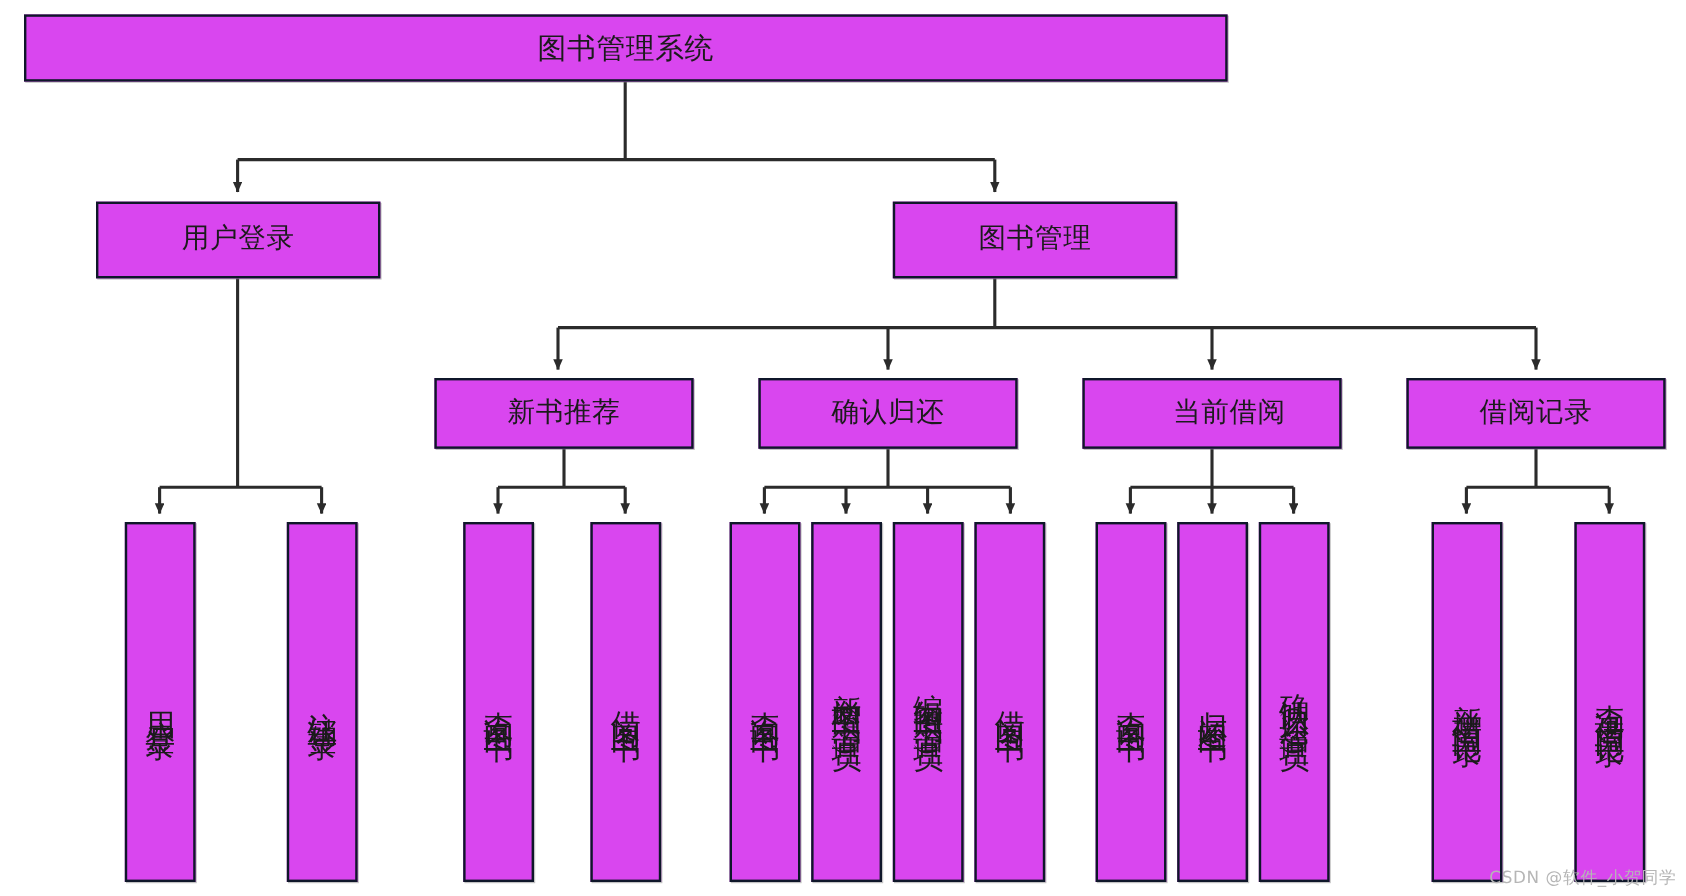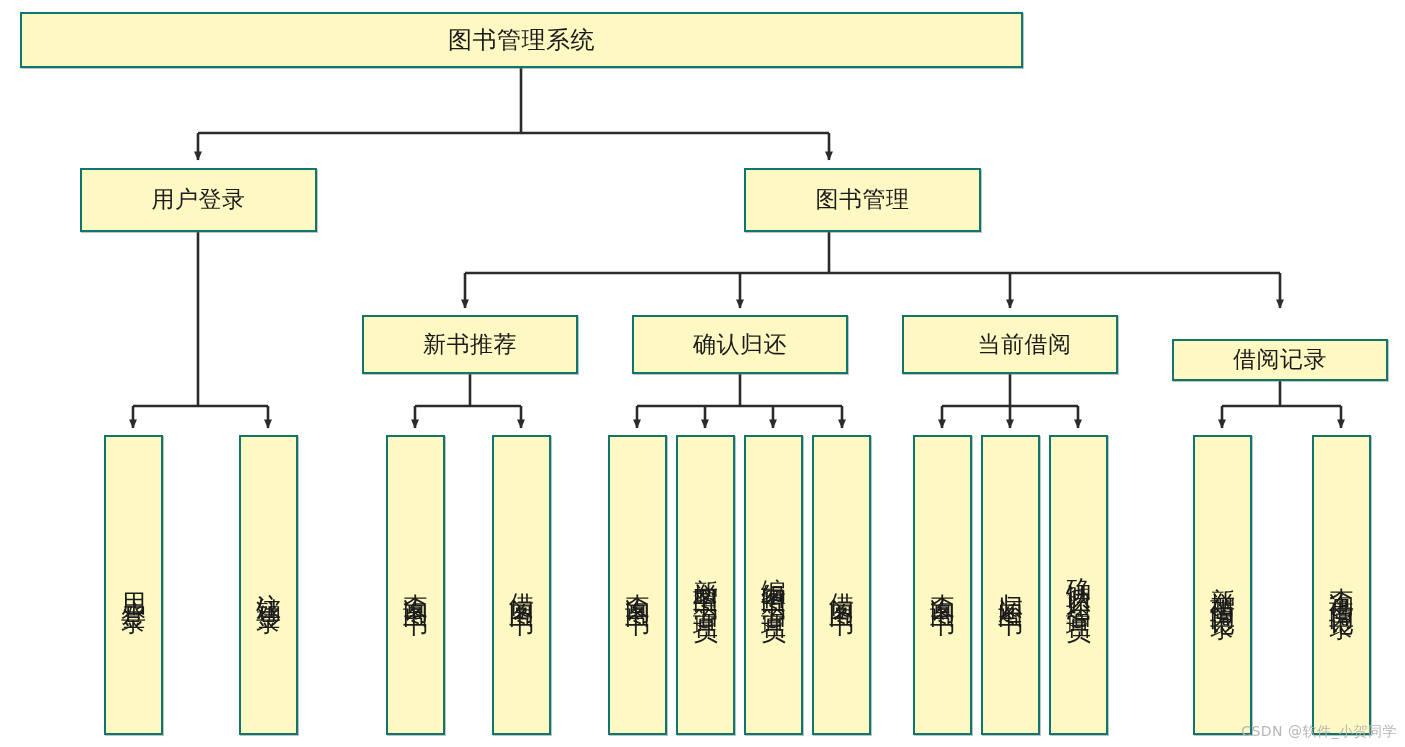--- a/index.html
+++ b/index.html
@@ -22,22 +22,22 @@
     position: absolute;
     left: 0;
     top: 0;
     width: 1405px;
     height: 747px;
     pointer-events: none;
   }
   .node {
     position: absolute;
     box-sizing: border-box;
-    border: 2px solid #0f766e;
-    background: #fef9c3;
+    border: 2px solid #0f172a;
+    background: #d946ef;
     display: flex;
     align-items: center;
     justify-content: center;
     color: #1b1b1b;
     box-shadow: 1px 1px 0 rgba(120,120,120,0.45);
   }
   .node-label {
     display: block;
     text-align: center;
     line-height: 1.12;
@@ -150,21 +150,21 @@
   </div>
 
   <div class="node horiz" style="left:632px; top:315px; width:216px; height:59px;">
     <span class="node-label">确认归还</span>
   </div>
 
   <div class="node horiz" style="left:902px; top:315px; width:216px; height:59px;padding-left:29px;">
     <span class="node-label">当前借阅</span>
   </div>
 
-  <div class="node horiz" style="left:1172px; top:315px; width:216px; height:42px;margin-top:24px;">
+  <div class="node horiz" style="left:1172px; top:315px; width:216px; height:59px;">
     <span class="node-label">借阅记录</span>
   </div>
 
   <div class="node vert" style="left:104px; top:435px; width:59px; height:300px;">
     <span class="node-label">用户登录</span>
   </div>
 
   <div class="node vert" style="left:239px; top:435px; width:59px; height:300px;">
     <span class="node-label">注销登录</span>
   </div>

